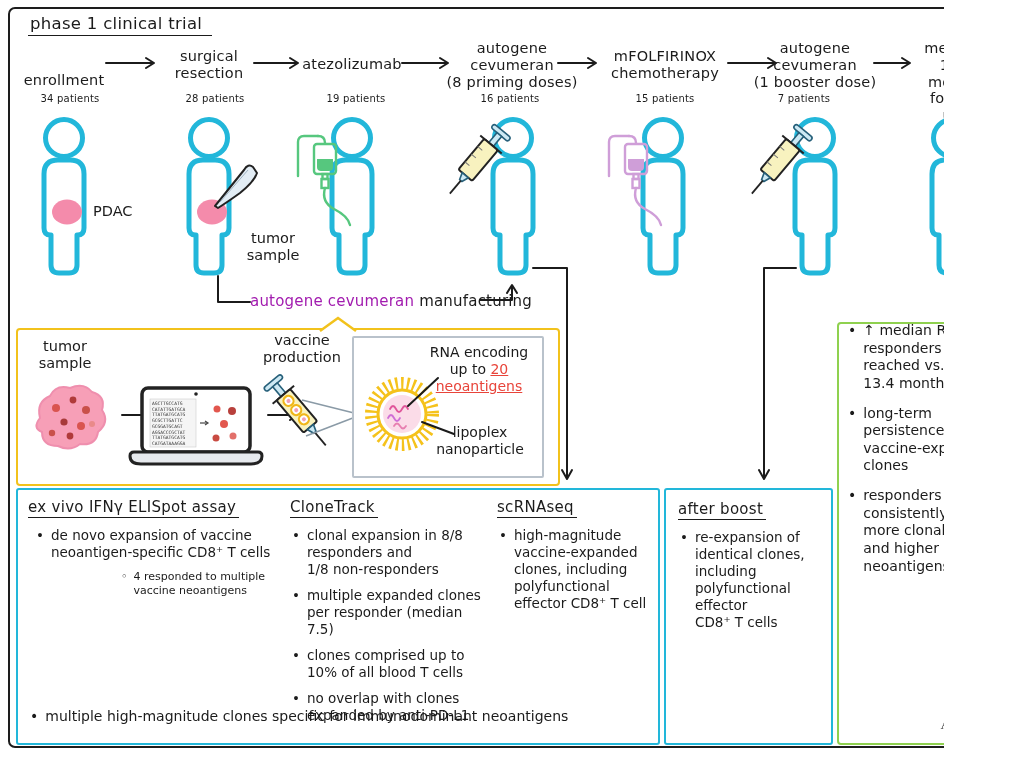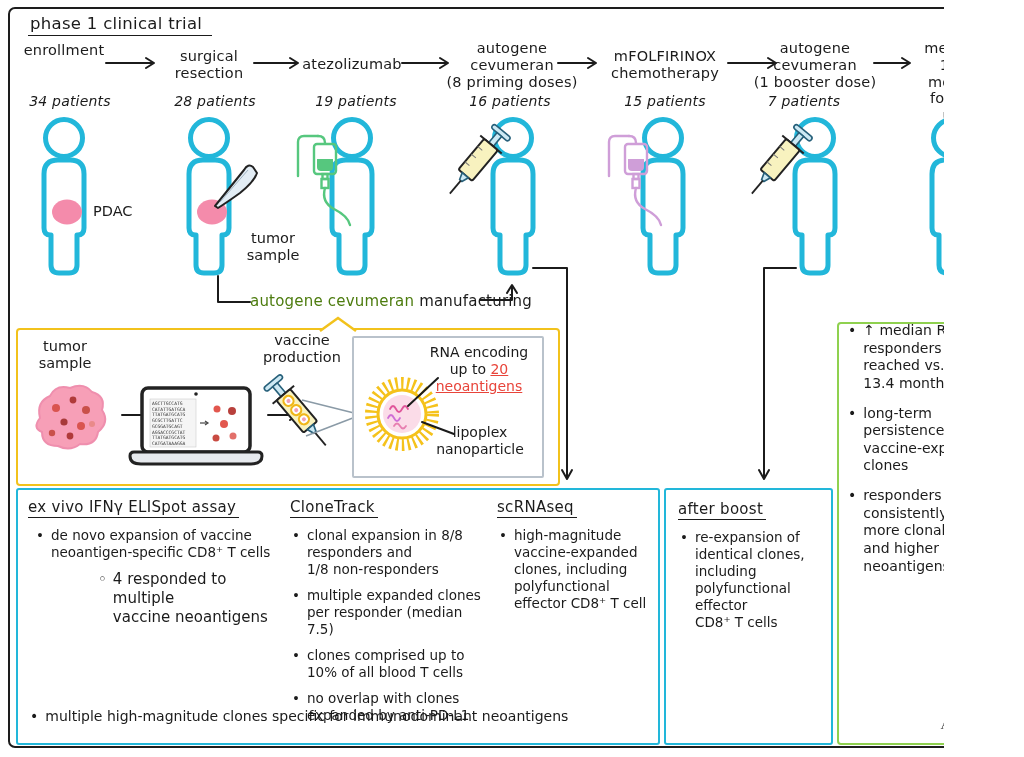--- a/index.html
+++ b/index.html
@@ -5,66 +5,66 @@
   html,body{margin:0;padding:0;background:#fff;}
   .canvas{position:relative;width:944px;height:757px;background:#fff;overflow:hidden;
           font-family:"DejaVu Sans",sans-serif;color:#1b1b1b;}
   .abs{position:absolute;overflow:visible;}
   .frame{position:absolute;left:8px;top:7px;width:999px;height:737px;
          border:2.5px solid #1d1d1d;border-radius:7px;}
   .title{position:absolute;left:28px;top:14px;font-size:16.5px;letter-spacing:.3px;
          border-bottom:1.8px solid #1b1b1b;padding:0 10px 2px 2px;}
   .slabel{position:absolute;transform:translateX(-50%);text-align:center;
           white-space:pre-line;font-size:14.5px;line-height:1.16;letter-spacing:.2px;}
-  .pcount{position:absolute;transform:translateX(-50%);font-size:14px;letter-spacing:.2px;font-style:italic;}
+  .pcount{position:absolute;transform:translateX(-50%);font-size:10px;letter-spacing:.2px;}
   .lbl{position:absolute;white-space:pre-line;font-size:14.5px;line-height:1.2;text-align:center;}
   .pbody{fill:#fff;stroke:#22b7da;stroke-width:5;stroke-linejoin:round;}
   .ah{fill:none;stroke:#1b1b1b;stroke-width:2;stroke-linecap:round;stroke-linejoin:round;}
   .thin{fill:none;stroke:#8a9aa6;stroke-width:1.5;}
   .splunger{fill:#cde9f4;stroke:#27607a;stroke-width:1.6;}
   .sbarrel{fill:#f8f2bf;stroke:#222;stroke-width:2;}
   .sline{stroke:#222;stroke-width:2;}
   .sline2{stroke:#777;stroke-width:1;}
   .sneedle{stroke:#222;stroke-width:1.8;}
   .ivg{fill:none;stroke:#56c77e;stroke-width:2.4;stroke-linecap:round;}
   .ivp{fill:none;stroke:#cf9ed8;stroke-width:2.4;stroke-linecap:round;}
   .mfg-label{position:absolute;font-size:15px;white-space:nowrap;letter-spacing:.2px;}
-  .gold{color:#4d7c0f;}
+  .gold{color:#a21caf;}
   .red{color:#e8443a;text-decoration:underline;}
   .ybox{position:absolute;left:16px;top:328px;width:540px;height:154px;
         border:2.5px solid #f2c21c;border-radius:4px;background:#fff;}
   .gbox{position:absolute;left:352px;top:336px;width:188px;height:138px;
         border:2px solid #b9c2cb;border-radius:2px;background:#fff;}
   .resbox{position:absolute;border:2.5px solid #22b7da;border-radius:3px;background:#fff;}
   .outbox{position:absolute;left:837px;top:322px;width:171px;height:419px;
           border:2.5px solid #8fd14f;border-radius:4px;background:#fff;}
   .hdr{position:absolute;font-size:15px;letter-spacing:.3px;
        border-bottom:1.6px solid #1b1b1b;padding:0 3px 1px 0;white-space:nowrap;}
   .bullets{position:absolute;display:flex;flex-direction:column;gap:9px;}
   .bullet{display:flex;font-size:13.5px;line-height:1.26;}
   .bullet::before{content:"\2022";margin-right:7px;}
   .bullet .bt{white-space:pre-line;}
-  .subbullet{display:flex;font-size:15px;line-height:1.26;margin-left:62px;}
+  .subbullet{display:flex;font-size:11px;line-height:1.26;margin-left:62px;justify-content:center;}
   .subbullet::before{content:"\25E6";margin-right:6px;}
   .subbullet .bt{white-space:pre-line;}
   .rnatext{position:absolute;left:418px;top:344px;width:122px;text-align:center;
            font-size:14px;line-height:1.22;}
   .brand{position:absolute;right:14px;bottom:8px;font-family:Liberation Serif, serif;
          font-size:13.5px;color:#2b2b2b;}
   svg text.seq{font-family:"DejaVu Sans Mono",monospace;font-size:4.6px;fill:#333;}
 </style>
 </head>
 <body>
 
 <div class="canvas">
   <div class="frame"></div>
 
   <div class="title">phase 1 clinical trial</div>
 
-  <div class="slabel" style="left:64px;top:42px">enrollment</div>
+  <div class="slabel" style="left:64px;top:72px">enrollment</div>
   <div class="slabel" style="left:209px;top:48px">surgical
 resection</div>
   <div class="slabel" style="left:352px;top:56px">atezolizumab</div>
   <div class="slabel" style="left:512px;top:40px">autogene
 cevumeran
 (8 priming doses)</div>
   <div class="slabel" style="left:665px;top:48px">mFOLFIRINOX
 chemotherapy</div>
   <div class="slabel" style="left:815px;top:40px">autogene
 cevumeran

